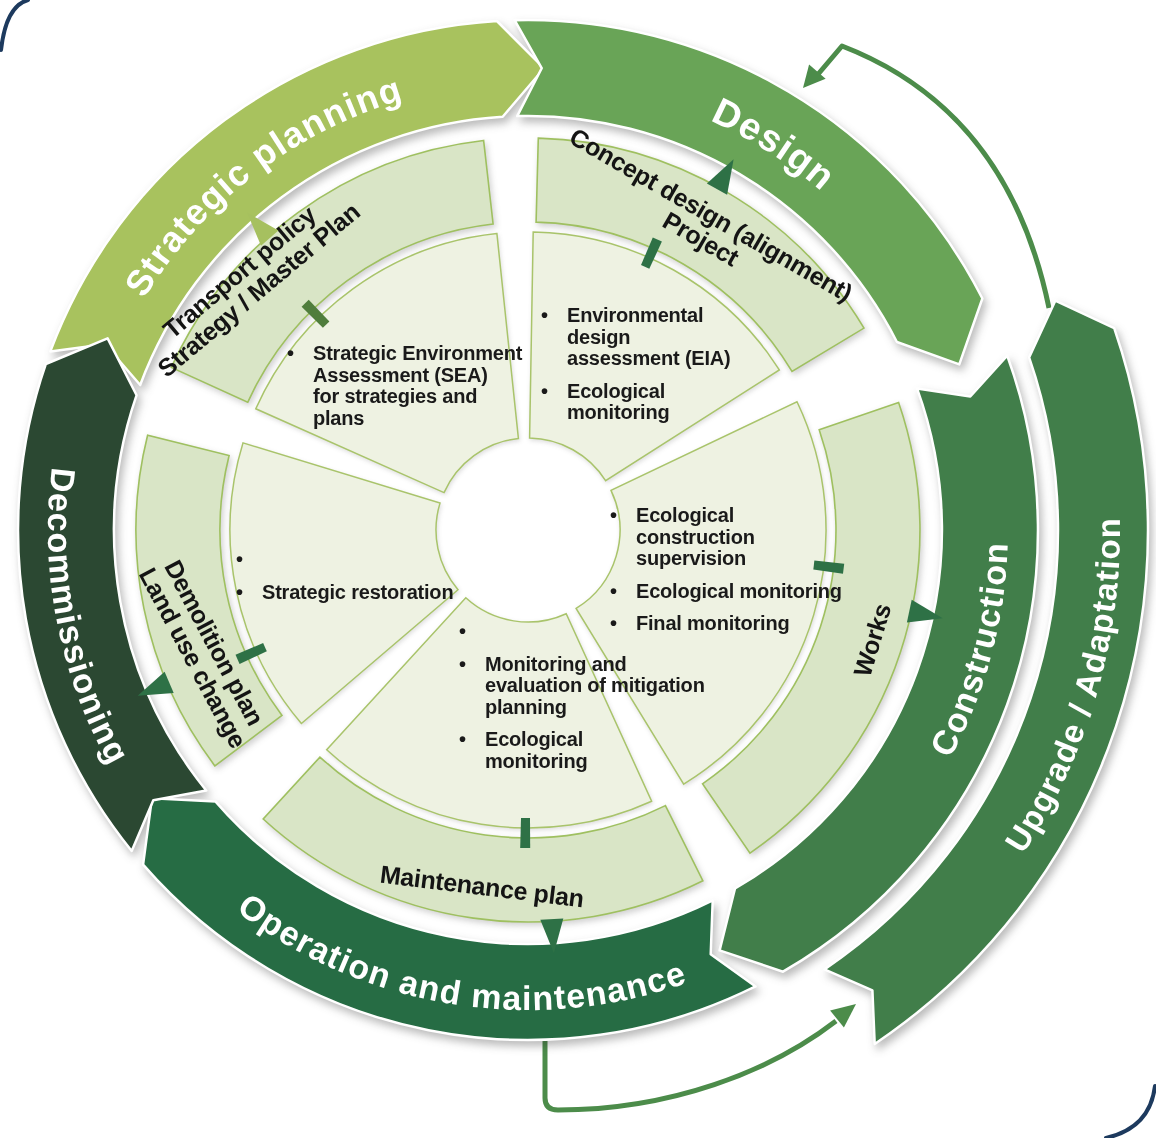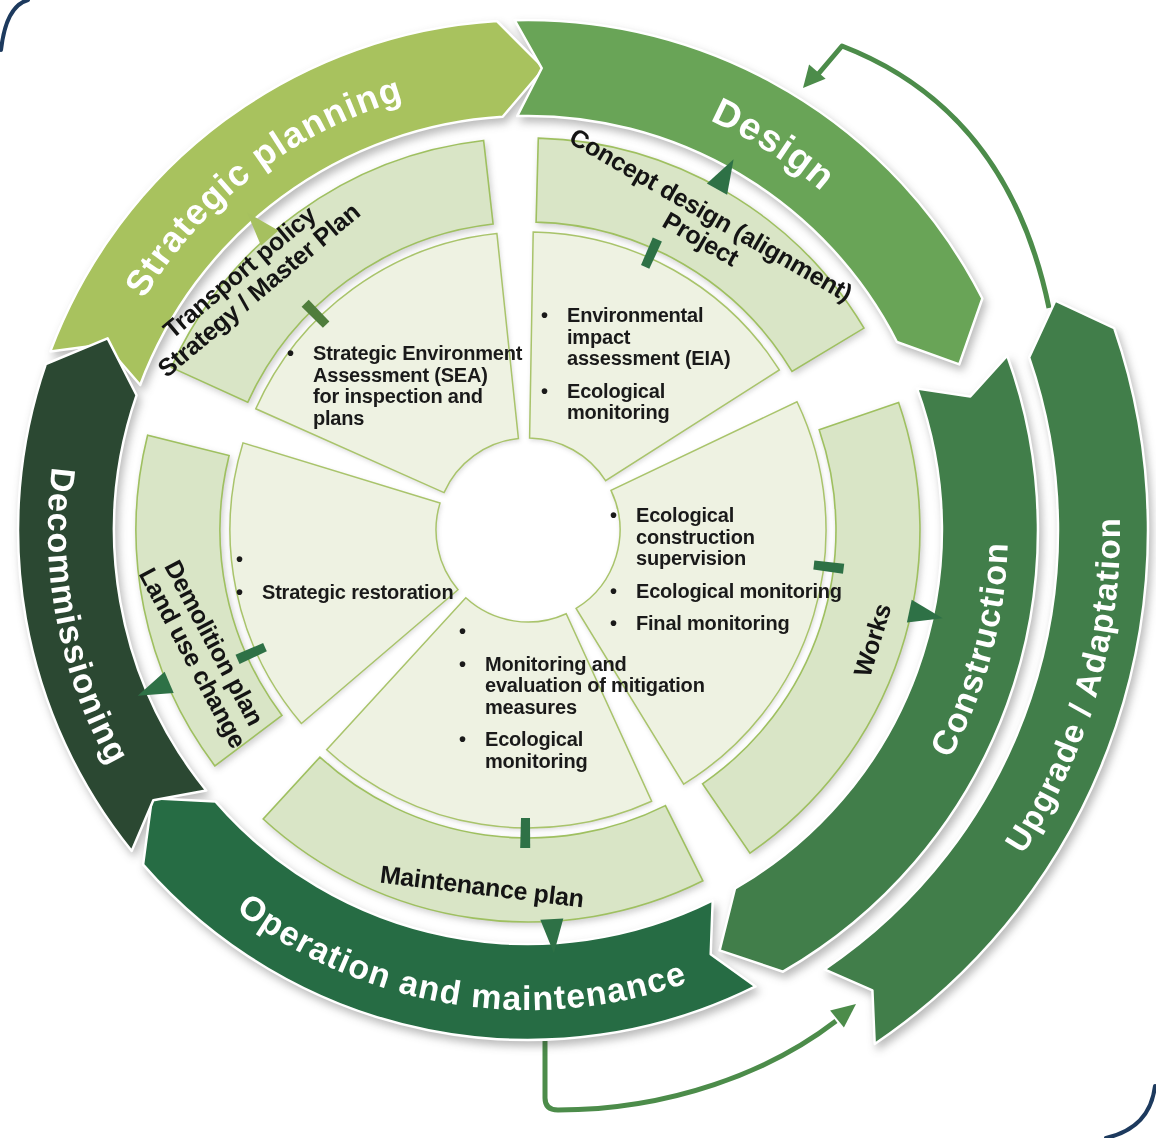--- a/index.html
+++ b/index.html
@@ -120,28 +120,28 @@
     <path fill="#2e7146" d="M 266.8 651.3 L 263.1 643.0 L 235.5 654.8 L 239.6 663.9 Z"></path>
     <path fill="#2e7146" d="M 173.7 693.0 L 164.6 671.7 L 137.7 695.7 Z"></path>
   </g>
 </svg>
 
 <div class="wedge-text" id="wt-sea">
   <div class="wt-item">
     <span class="wt-bullet">•</span>
     <span class="wt-body">Strategic Environment
 Assessment (SEA)
-for inspection and plans</span>
+for strategies and plans</span>
   </div>
 </div>
 <div class="wedge-text" id="wt-eia">
   <div class="wt-item">
     <span class="wt-bullet">•</span>
     <span class="wt-body">Environmental
-impact
+design
 assessment (EIA)</span>
   </div>
   <div class="wt-item">
     <span class="wt-bullet">•</span>
     <span class="wt-body">Ecological
 monitoring</span>
   </div>
 </div>
 <div class="wedge-text" id="wt-construction">
   <div class="wt-item">
@@ -159,21 +159,21 @@
   </div>
 </div>
 <div class="wedge-text" id="wt-oandm">
   <div class="wt-item">
     <span class="wt-bullet">•</span>
   </div>
   <div class="wt-item">
     <span class="wt-bullet">•</span>
     <span class="wt-body">Monitoring and
 evaluation of mitigation
-measures</span>
+planning</span>
   </div>
   <div class="wt-item">
     <span class="wt-bullet">•</span>
     <span class="wt-body">Ecological
 monitoring</span>
   </div>
 </div>
 <div class="wedge-text" id="wt-demolition">
   <div class="wt-item">
     <span class="wt-bullet">•</span>

